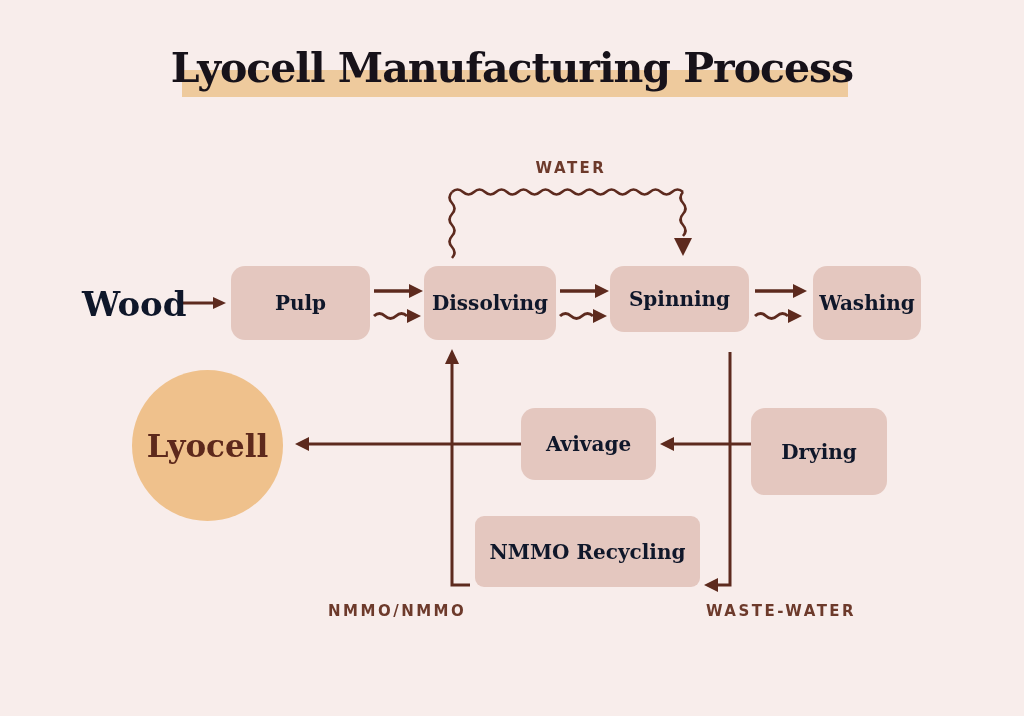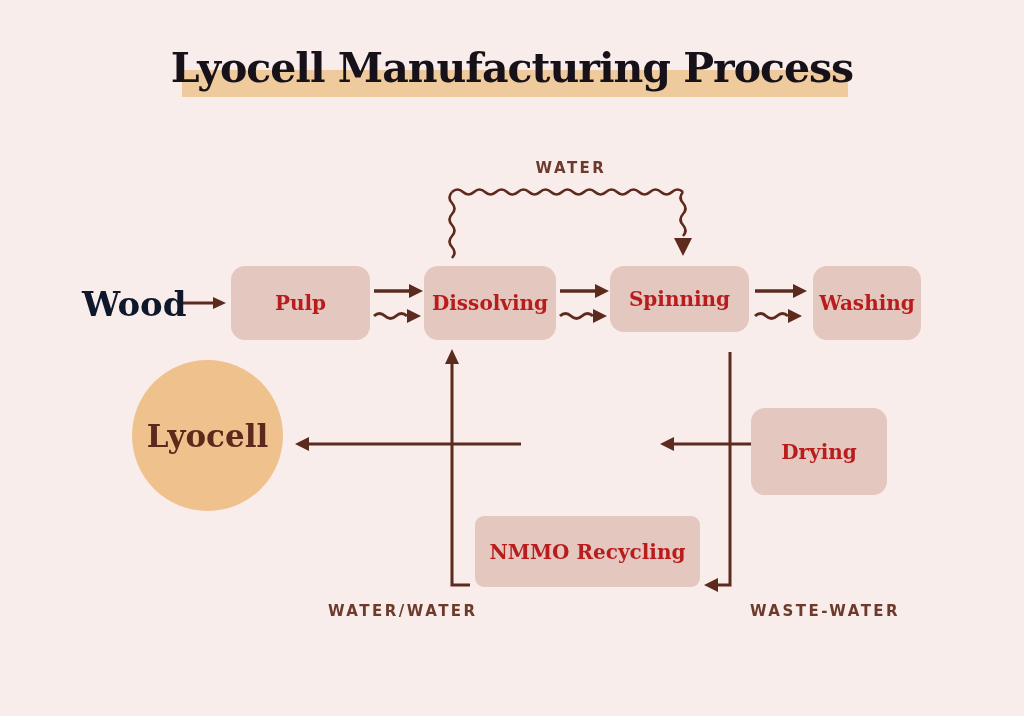--- a/index.html
+++ b/index.html
@@ -23,50 +23,50 @@
   }
   
   .arrows{position:absolute;left:0;top:0;width:1024px;height:716px;}
   .arrows path, .arrows line{stroke:#5d2a1e;fill:none;}
   .arrows polygon{fill:#5d2a1e;stroke:none;}
   
   .box{
     position:absolute;
     background:#e4c7bf;border-radius:14px;
     display:flex;align-items:center;justify-content:center;
-    font-size:20px;font-weight:bold;color:#b91c1c;
+    font-size:20px;font-weight:bold;color:#0f172a;
   }
   .box-pulp      {left:231px;top:266px;width:139px;height:74px;}
   .box-dissolving{left:424px;top:266px;width:132px;height:74px;text-align:center;}
   .box-spinning  {left:610px;top:266px;width:139px;height:66px;}
   .box-washing   {left:813px;top:266px;width:108px;height:74px;}
   .box-avivage   {left:521px;top:408px;width:135px;height:72px;}
   .box-drying    {left:751px;top:408px;width:136px;height:87px;}
   .box-nmmo      {left:475px;top:516px;width:225px;height:71px;border-radius:9px;}
   
   .wood-label{
     position:absolute;left:82px;top:284px;
     font-size:34px;font-weight:bold;color:#0f172a;
   }
   .lyocell-circle{
-    position:absolute;left:132px;top:360px;width:151px;height:151px;
+    position:absolute;left:132px;top:370px;width:151px;height:151px;
     background:#efc18c;border-radius:50%;
     display:flex;align-items:center;justify-content:center;
     font-size:31px;font-weight:bold;color:#5d291c;
   }
   
   .stream-label{
     position:absolute;
     font-family:"DejaVu Sans","Liberation Sans",sans-serif;
     font-size:15px;font-weight:bold;letter-spacing:2.5px;
     color:#6d3a2b;white-space:nowrap;
   }
   .label-water{left:0;top:159px;width:1142px;text-align:center;}
   .label-nmmo-water{left:328px;top:602px;}
-  .label-waste-water{left:706px;top:602px;margin-left:44px;}
+  .label-waste-water{left:706px;top:602px;}
 </style>
 </head>
 <body>
 
 <div class="canvas">
 
   <div class="title-bar"></div>
   <div class="page-title">Lyocell Manufacturing Process</div>
 
   <svg class="arrows" viewBox="0 0 1024 716" xmlns="http://www.w3.org/2000/svg">
@@ -125,20 +125,21 @@
     </g>
   </svg>
 
   <div class="wood-label">Wood</div>
   <div class="lyocell-circle">Lyocell</div>
 
   <div class="box box-pulp">Pulp</div>
   <div class="box box-dissolving">Dissolving</div>
   <div class="box box-spinning">Spinning</div>
   <div class="box box-washing">Washing</div>
+  <div class="box box-avivage">Avivage</div>
   <div class="box box-drying">Drying</div>
   <div class="box box-nmmo">NMMO Recycling</div>
 
   <div class="stream-label label-water">WATER</div>
-  <div class="stream-label label-nmmo-water">WATER/WATER</div>
+  <div class="stream-label label-nmmo-water">NMMO/NMMO</div>
   <div class="stream-label label-waste-water">WASTE-WATER</div>
 
 </div>
 
 </body></html>

